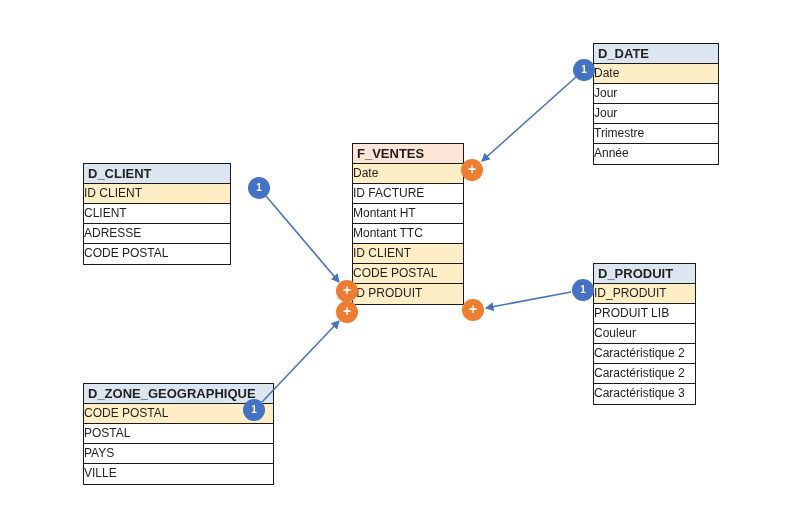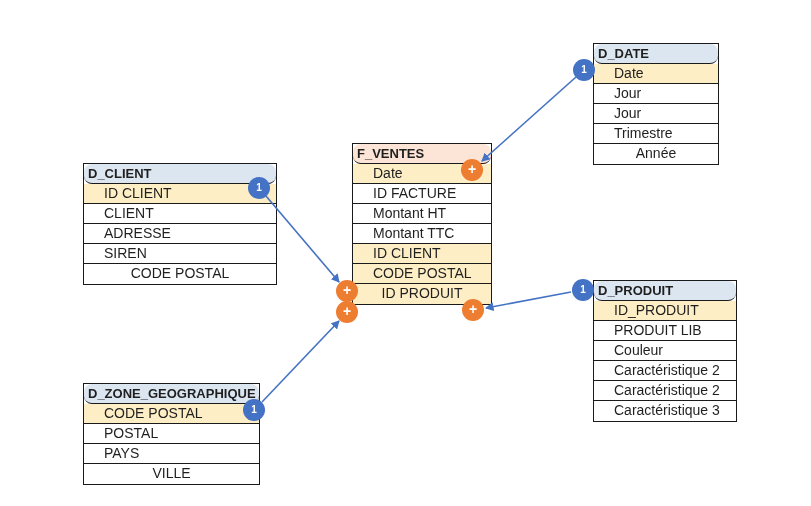--- a/index.html
+++ b/index.html
@@ -19,29 +19,29 @@
     font-family:"Liberation Sans",sans-serif;overflow:hidden;
   }
   .table{
     position:absolute;border:1px solid var(--border);
     background:var(--row-bg);box-sizing:border-box;z-index:2;
   }
   .hdr{
     height:20px;line-height:19px;font-weight:bold;font-size:13px;
     padding:0 4px;border-bottom:1px solid var(--border);
     background:var(--dimension-header);color:var(--text);
-    box-sizing:border-box;white-space:nowrap;overflow:hidden;border-radius:8px;
+    box-sizing:border-box;white-space:nowrap;overflow:hidden;
   }
   .table.fact .hdr{background:var(--fact-header);}
   .row{
-    height:20px;line-height:19px;font-size:14px;padding:0 20px;
+    height:20px;line-height:19px;font-size:12px;padding:0 0;
     border-bottom:1px solid var(--border);color:var(--text);
     background:var(--row-bg);box-sizing:border-box;white-space:nowrap;overflow:hidden;
   }
-  .row:last-child{border-bottom:none;text-align:center;}
+  .row:last-child{border-bottom:none;}
   .row.key{background:var(--key-row);}
   svg.connectors{position:absolute;left:0;top:0;z-index:3;pointer-events:none;}
   svg.connectors line{stroke:var(--connector);stroke-width:1.6;}
   .arrowhead{fill:var(--connector);}
   .badge{
     position:absolute;width:22px;height:22px;border-radius:50%;
     color:#fff;text-align:center;z-index:5;box-sizing:border-box;
   }
   .badge.one{background:var(--one-badge);font-size:10px;line-height:22px;font-weight:bold;}
   .badge.many{background:var(--many-badge);font-size:14px;line-height:20px;font-weight:bold;}
@@ -56,60 +56,59 @@
       <marker id="arrow" markerWidth="9" markerHeight="9" refX="7.5" refY="4.5" orient="auto" markerUnits="userSpaceOnUse">
         <path class="arrowhead" d="M0,0 L8.5,4.5 L0,9 z"></path>
       </marker>
     </defs>
     <line x1="266" y1="196" x2="339" y2="282" marker-end="url(#arrow)"></line>
     <line x1="576" y1="77" x2="482" y2="161" marker-end="url(#arrow)"></line>
     <line x1="571" y1="292" x2="486" y2="308" marker-end="url(#arrow)"></line>
     <line x1="262" y1="402" x2="339" y2="321" marker-end="url(#arrow)"></line>
   </svg>
 
-  <div class="table dim" style="left:83px;top:163px;width:194px;">
+  <div class="table dim" style="left:83px;top:163px;width:148px;">
     <div class="hdr">D_CLIENT</div>
     <div class="row key">ID CLIENT</div>
     <div class="row">CLIENT</div>
     <div class="row">ADRESSE</div>
-    <div class="row">SIREN</div>
     <div class="row">CODE POSTAL</div>
   </div>
 
   <div class="table dim" style="left:593px;top:43px;width:126px;">
     <div class="hdr">D_DATE</div>
     <div class="row key">Date</div>
     <div class="row">Jour</div>
     <div class="row">Jour</div>
     <div class="row">Trimestre</div>
     <div class="row">Année</div>
   </div>
 
-  <div class="table fact" style="left:352px;top:143px;width:140px;">
+  <div class="table fact" style="left:352px;top:143px;width:112px;">
     <div class="hdr">F_VENTES</div>
     <div class="row key">Date</div>
     <div class="row">ID FACTURE</div>
     <div class="row">Montant HT</div>
     <div class="row">Montant TTC</div>
     <div class="row key">ID CLIENT</div>
     <div class="row key">CODE POSTAL</div>
     <div class="row key">ID PRODUIT</div>
   </div>
 
-  <div class="table dim" style="left:593px;top:280px;width:144px;">
+  <div class="table dim" style="left:593px;top:263px;width:103px;">
     <div class="hdr">D_PRODUIT</div>
     <div class="row key">ID_PRODUIT</div>
     <div class="row">PRODUIT LIB</div>
     <div class="row">Couleur</div>
     <div class="row">Caractéristique 2</div>
     <div class="row">Caractéristique 2</div>
     <div class="row">Caractéristique 3</div>
   </div>
 
-  <div class="table dim" style="left:83px;top:383px;width:177px;">
+  <div class="table dim" style="left:83px;top:383px;width:191px;">
     <div class="hdr">D_ZONE_GEOGRAPHIQUE</div>
     <div class="row key">CODE POSTAL</div>
     <div class="row">POSTAL</div>
     <div class="row">PAYS</div>
     <div class="row">VILLE</div>
   </div>
 
   <div class="badge one" style="left:248px;top:177px;">1</div>
   <div class="badge one" style="left:573px;top:59px;">1</div>
   <div class="badge one" style="left:572px;top:279px;">1</div>

